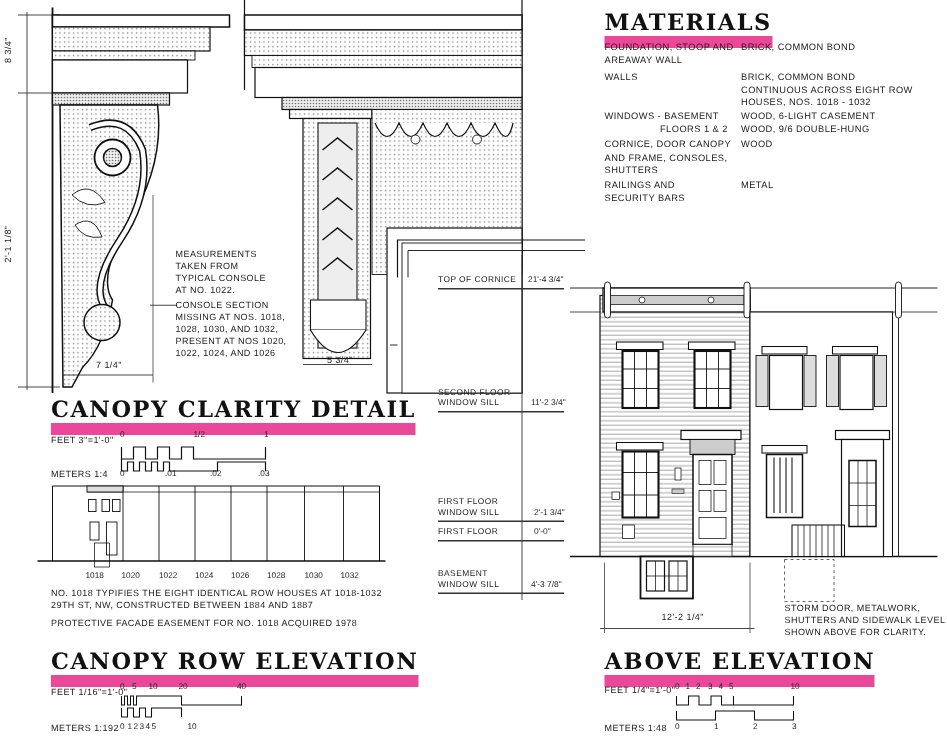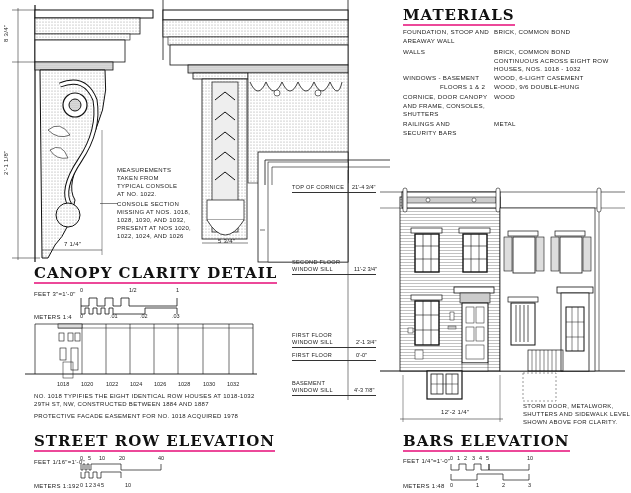--- a/index.html
+++ b/index.html
@@ -1,18 +1,18 @@
 <!DOCTYPE html>
 <html><head>
 <meta charset="utf-8">
 <style>
   html, body { margin:0; padding:0; background:#fff; }
   body { width:631px; height:493px; position:relative; overflow:hidden; font-family:"Liberation Sans", sans-serif; color:#111; }
   .abs { position:absolute; }
-  .title { font-family:"DejaVu Serif", serif; font-weight:bold; letter-spacing:1px; color:#111; border-bottom:2px solid #ec4899; line-height:1; padding-bottom:1px; }
+  .title { font-family:"DejaVu Serif", serif; font-weight:bold; letter-spacing:1px; color:#111; border-bottom:8px solid #ec4899; line-height:1; padding-bottom:1px; }
   .small { font-size:6px; letter-spacing:0.3px; line-height:8px; text-transform:uppercase; color:#222; white-space:nowrap; }
   .mat-row { position:absolute; font-size:6.2px; letter-spacing:0.3px; line-height:8.6px; text-transform:uppercase; color:#222; }
   .lbl { position:absolute; font-size:5.6px; letter-spacing:0.3px; line-height:7px; text-transform:uppercase; color:#222; border-bottom:1px solid #333; padding-bottom:1px; }
   .val { position:absolute; font-size:5.6px; color:#222; }
   svg { position:absolute; overflow:visible; }
   .scale-num { font-size:5.5px; color:#222; position:absolute; }
 </style>
 </head>
 <body>
 
@@ -166,21 +166,21 @@
   <span class="scale-num" style="left:122px;">1028</span>
   <span class="scale-num" style="left:147px;">1030</span>
   <span class="scale-num" style="left:171px;">1032</span>
 </div>
 <div class="abs small" style="left:34px;top:392px;">
   <div>NO. 1018 TYPIFIES THE EIGHT IDENTICAL ROW HOUSES AT 1018-1032</div>
   <div>29TH ST, NW, CONSTRUCTED BETWEEN 1884 AND 1887</div>
 </div>
 <div class="abs small" style="left:34px;top:412px;">PROTECTIVE FACADE EASEMENT FOR NO. 1018 ACQUIRED 1978</div>
 
-<div class="abs title" style="left:34px;top:434px;font-size:15px;">STREET ROW ELEVATION</div>
+<div class="abs title" style="left:34px;top:434px;font-size:15px;">CANOPY ROW ELEVATION</div>
 <div class="abs small" style="left:34px;top:458px;">FEET 1/16"=1'-0"</div>
 <div class="abs small" style="left:34px;top:482px;">METERS 1:192</div>
 <div class="scale-num" style="left:80px;top:455px;">0</div>
 <div class="scale-num" style="left:88px;top:455px;">5</div>
 <div class="scale-num" style="left:99px;top:455px;">10</div>
 <div class="scale-num" style="left:119px;top:455px;">20</div>
 <div class="scale-num" style="left:158px;top:455px;">40</div>
 <svg width="90" height="22" style="left:81px;top:462px;">
   <path d="M0,2 L0,8 L2,8 L2,2 L4,2 L4,8 L6,8 L6,2 L8,2 L8,8 L10,8 L10,2 L40,2 L40,8 L80,8 L80,2" fill="none" stroke="#111" stroke-width="0.7"></path>
   <path d="M0,10 L0,16 L4,16 L4,10 L8,10 L8,16 L12,16 L12,10 L16,10 L16,16 L20,16 L20,10 L40,10 L40,16" fill="none" stroke="#111" stroke-width="0.7"></path>
@@ -370,21 +370,21 @@
   <line x1="120" y1="205" x2="120" y2="252" stroke="#333" stroke-width="0.5"></line>
   <line x1="20" y1="249" x2="123" y2="249" stroke="#333" stroke-width="0.6"></line>
 </svg>
 <div class="abs small" style="left:441px;top:408px;">12'-2 1/4"</div>
 <div class="abs small" style="left:523px;top:402px;">
   <div>STORM DOOR, METALWORK,</div>
   <div>SHUTTERS AND SIDEWALK LEVEL</div>
   <div>SHOWN ABOVE FOR CLARITY.</div>
 </div>
 
-<div class="abs title" style="left:403px;top:434px;font-size:15px;">BARS ELEVATION</div>
+<div class="abs title" style="left:403px;top:434px;font-size:15px;">ABOVE ELEVATION</div>
 <div class="abs small" style="left:403px;top:457px;">FEET 1/4"=1'-0"</div>
 <div class="abs small" style="left:403px;top:482px;">METERS 1:48</div>
 <div class="scale-num" style="left:450px;top:455px;">0</div>
 <div class="scale-num" style="left:457px;top:455px;">1</div>
 <div class="scale-num" style="left:464px;top:455px;">2</div>
 <div class="scale-num" style="left:472px;top:455px;">3</div>
 <div class="scale-num" style="left:479px;top:455px;">4</div>
 <div class="scale-num" style="left:486px;top:455px;">5</div>
 <div class="scale-num" style="left:527px;top:455px;">10</div>
 <svg width="82" height="22" style="left:451px;top:462px;">

